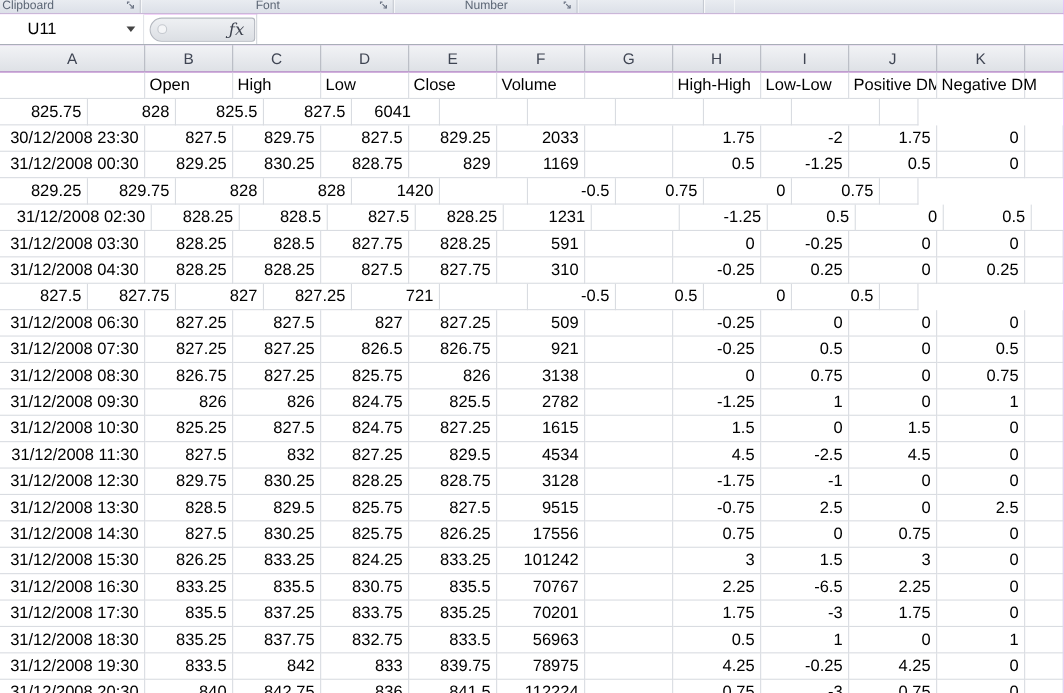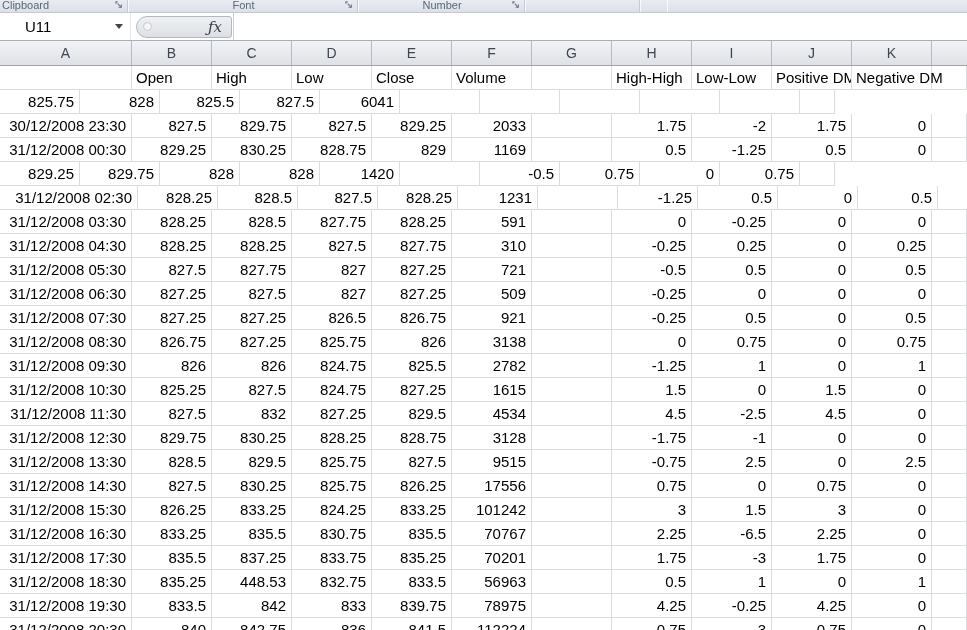--- a/index.html
+++ b/index.html
@@ -128,21 +128,21 @@
         <div class="cell lefty" style="width: 80px;">Low-Low</div>
         <div class="cell lefty clip" style="width: 80px;">Positive DM</div>
         <div class="cell lefty spill" style="width: 80px;">Negative DM</div>
         <div class="cell lefty" style="width: 35px;"></div>
       </div>
       <div class="grow">
         <div class="cell" style="width: 80px;">825.75</div>
         <div class="cell" style="width: 80px;">828</div>
         <div class="cell" style="width: 80px;">825.5</div>
         <div class="cell" style="width: 80px;">827.5</div>
-        <div class="cell" style="width: 80px;">6041</div>
+        <div class="cell" style="width: 80px; text-align: center;">6041</div>
         <div class="cell" style="width: 80px;"></div>
         <div class="cell" style="width: 80px;"></div>
         <div class="cell" style="width: 80px;"></div>
         <div class="cell" style="width: 80px;"></div>
         <div class="cell" style="width: 80px;"></div>
         <div class="cell" style="width: 35px;"></div>
       </div>
       <div class="grow">
         <div class="cell date" style="width: 132px;"><span>30/12/2008 23:30</span></div>
         <div class="cell" style="width: 80px;">827.5</div>
@@ -220,21 +220,20 @@
         <div class="cell" style="width: 80px;">827.75</div>
         <div class="cell" style="width: 80px;">310</div>
         <div class="cell" style="width: 80px;"></div>
         <div class="cell" style="width: 80px;">-0.25</div>
         <div class="cell" style="width: 80px;">0.25</div>
         <div class="cell" style="width: 80px;">0</div>
         <div class="cell" style="width: 80px;">0.25</div>
         <div class="cell" style="width: 35px;"></div>
       </div>
       <div class="grow">
-        <div class="cell date" style="width: 132px;"><span>31/12/2008 05:30</span></div>
         <div class="cell" style="width: 80px;">827.5</div>
         <div class="cell" style="width: 80px;">827.75</div>
         <div class="cell" style="width: 80px;">827</div>
         <div class="cell" style="width: 80px;">827.25</div>
         <div class="cell" style="width: 80px;">721</div>
         <div class="cell" style="width: 80px;"></div>
         <div class="cell" style="width: 80px;">-0.5</div>
         <div class="cell" style="width: 80px;">0.5</div>
         <div class="cell" style="width: 80px;">0</div>
         <div class="cell" style="width: 80px;">0.5</div>
@@ -404,21 +403,21 @@
         <div class="cell" style="width: 80px;"></div>
         <div class="cell" style="width: 80px;">1.75</div>
         <div class="cell" style="width: 80px;">-3</div>
         <div class="cell" style="width: 80px;">1.75</div>
         <div class="cell" style="width: 80px;">0</div>
         <div class="cell" style="width: 35px;"></div>
       </div>
       <div class="grow">
         <div class="cell date" style="width: 132px;"><span>31/12/2008 18:30</span></div>
         <div class="cell" style="width: 80px;">835.25</div>
-        <div class="cell" style="width: 80px;">448.53</div>
+        <div class="cell" style="width: 80px;">837.75</div>
         <div class="cell" style="width: 80px;">832.75</div>
         <div class="cell" style="width: 80px;">833.5</div>
         <div class="cell" style="width: 80px;">56963</div>
         <div class="cell" style="width: 80px;"></div>
         <div class="cell" style="width: 80px;">0.5</div>
         <div class="cell" style="width: 80px;">1</div>
         <div class="cell" style="width: 80px;">0</div>
         <div class="cell" style="width: 80px;">1</div>
         <div class="cell" style="width: 35px;"></div>
       </div>

